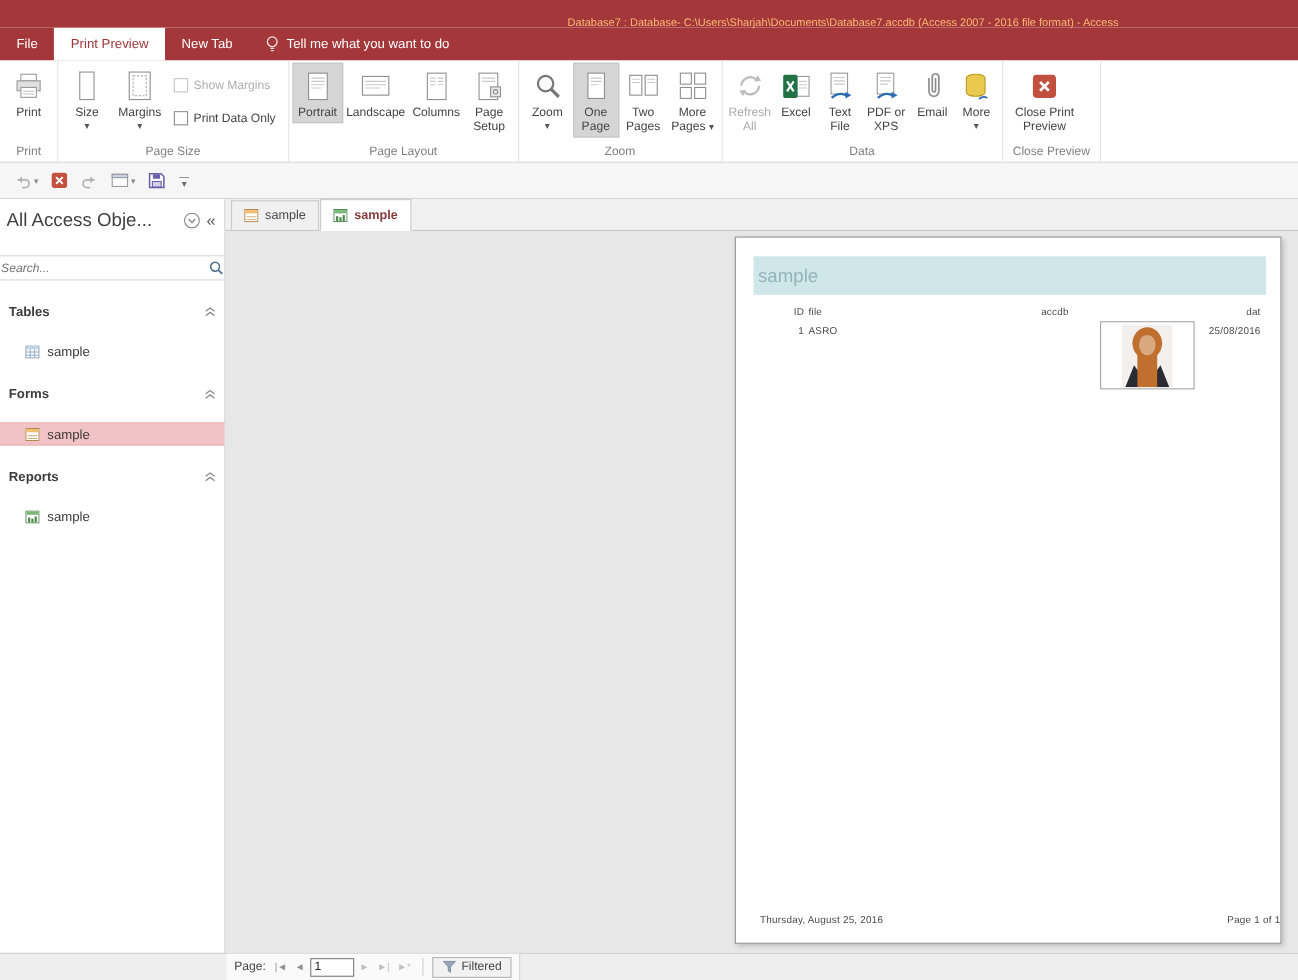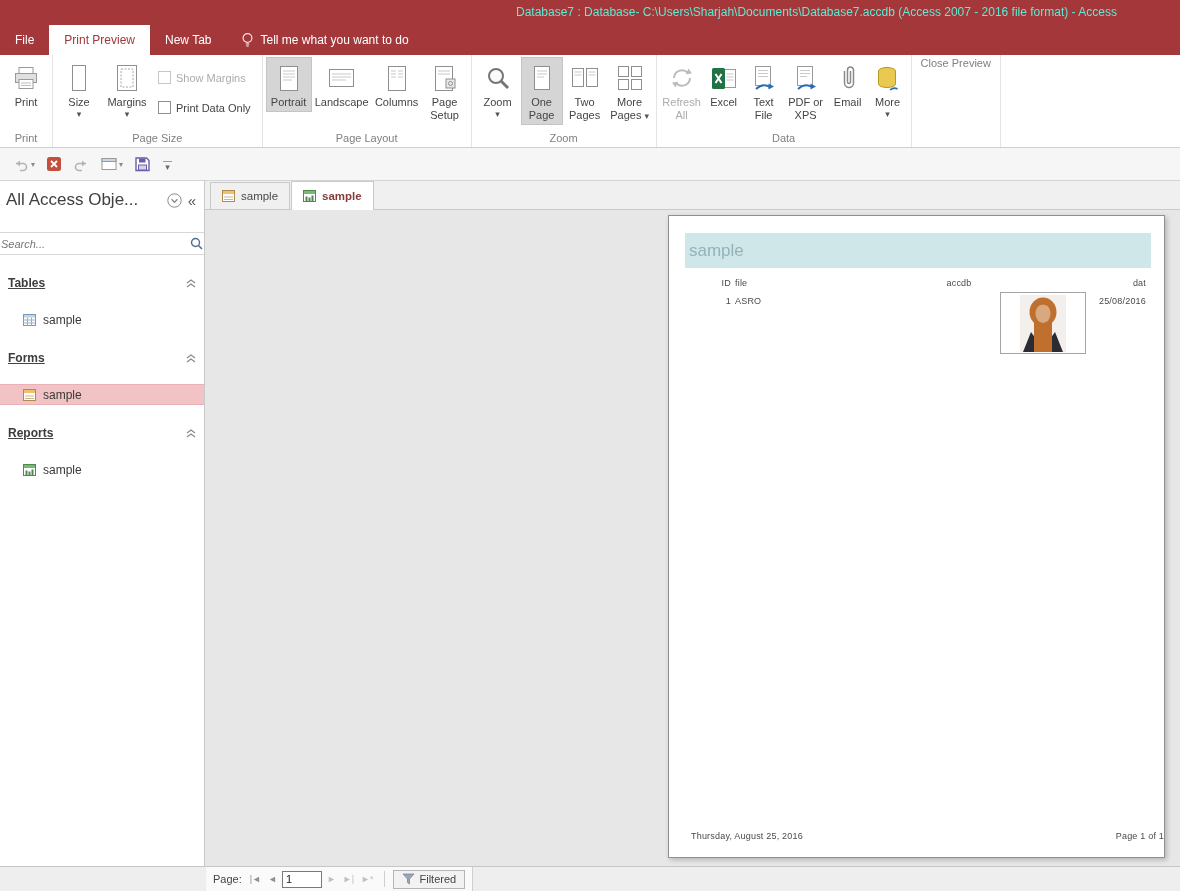--- a/index.html
+++ b/index.html
@@ -2,21 +2,21 @@
 <html><head>
 <meta charset="utf-8">
 <style>
   * {margin:0;padding:0;box-sizing:border-box;}
   html,body{width:1180px;height:891px;overflow:hidden;}
   body{font-family:"Liberation Sans","DejaVu Sans",sans-serif;background:#fff;position:relative;font-size:12px;color:#444;}
   svg{display:block;}
 
   
   .titlebar{height:25px;background:#a4373a;position:relative;}
-  .titlebar .title{position:absolute;left:516px;top:5px;font-size:12px;color:#5eead4;white-space:nowrap;}
+  .titlebar .title{position:absolute;left:516px;top:16px;font-size:10px;color:#fdba74;white-space:nowrap;}
 
   
   .tabrow{height:30px;background:#a4373a;display:flex;align-items:stretch;}
   .rtab{display:flex;align-items:center;padding:0 15px;font-size:12px;color:#fff;}
   .rtab.active{background:#fff;color:#a4373a;}
   .tellme{display:flex;align-items:center;gap:7px;padding:0 14px;color:#fff;font-size:12px;}
 
   
   .ribbon{height:93px;background:#fff;border-bottom:1px solid #cfcfcf;display:flex;align-items:stretch;}
   .rgroup{display:flex;flex-direction:column;border-right:1px solid #e4e4e4;padding:1px 1px 0;}
@@ -44,21 +44,21 @@
   
   .body{display:flex;height:685px;}
 
   
   .navpane{width:205px;min-width:205px;background:#fff;border-right:1px solid #c8c8c8;display:flex;flex-direction:column;gap:15px;}
   .nav-header{display:flex;align-items:center;gap:6px;padding:9px 8px 7px 6px;}
   .nav-title{flex:1;font-size:17px;color:#404040;white-space:nowrap;overflow:hidden;}
   .collapse{font-size:15px;color:#555;line-height:1;}
   .nav-search{height:23px;border-top:1px solid #d8d8d8;border-bottom:1px solid #d8d8d8;display:flex;align-items:center;padding:0 1px;gap:4px;}
   .nav-search input{flex:1;border:0;outline:0;font-style:italic;font-size:11px;font-family:"Liberation Sans",sans-serif;color:#555;background:transparent;min-width:0;}
-  .section-h{display:flex;align-items:center;padding:6px 8px 4px;text-decoration:underline;}
+  .section-h{display:flex;align-items:center;padding:6px 8px 4px;}
   .section-h .slbl{flex:1;font-size:12px;font-weight:bold;color:#3c3c3c;}
   .nav-item{display:flex;align-items:center;gap:7px;height:21px;padding-left:23px;font-size:12px;color:#3a3a3a;}
   .nav-item.selected{background:#f2c3c5;border-top:1px solid #eab2b4;border-bottom:1px solid #eab2b4;}
 
   
   .main{flex:1;display:flex;flex-direction:column;min-width:0;}
   .doctabs{height:29px;background:#f0f0f0;border-bottom:1px solid #c9c9c9;display:flex;align-items:flex-end;padding-left:5px;}
   .dtab{display:flex;align-items:center;gap:6px;height:27px;padding:0 11px;font-size:11.5px;color:#4a4a4a;background:#f0f0f0;border:1px solid #c9c9c9;border-bottom:0;margin-right:1px;}
   .dtab.active{background:#fff;height:29px;margin-bottom:-1px;font-weight:bold;color:#863b3b;z-index:2;}
   .preview{flex:1;background:#e7e7e7;position:relative;}
@@ -357,20 +357,31 @@
             </svg>
         </span>
         <span class="txt">More</span>
         <span class="arrow">▾</span>
       </div>
     </div>
     <div class="rgroup-label">Data</div>
   </div>
 
   <div class="rgroup">
+    <div class="rgroup-content">
+      <div class="rbtn" style="width:70px">
+        <span class="icon">
+          <svg width="23" height="23">
+              <rect x="1" y="1" width="21" height="21" rx="3.5" fill="#c1503e"></rect>
+              <path d="M7.5 7.5 L15.5 15.5 M15.5 7.5 L7.5 15.5" stroke="#fff" stroke-width="2.4"></path>
+            </svg>
+        </span>
+        <span class="txt">Close Print Preview</span>
+      </div>
+    </div>
     <div class="rgroup-label">Close Preview</div>
   </div>
 
   <div style="flex:1"></div>
 </div>
 
 <div class="qat">
   <div class="qbtn">
     <svg width="17" height="15">
         <path d="M4 6.5 h7 a3.5 3.5 0 0 1 0 7 h-3" fill="none" stroke="#b3b3b3" stroke-width="1.6"></path>

